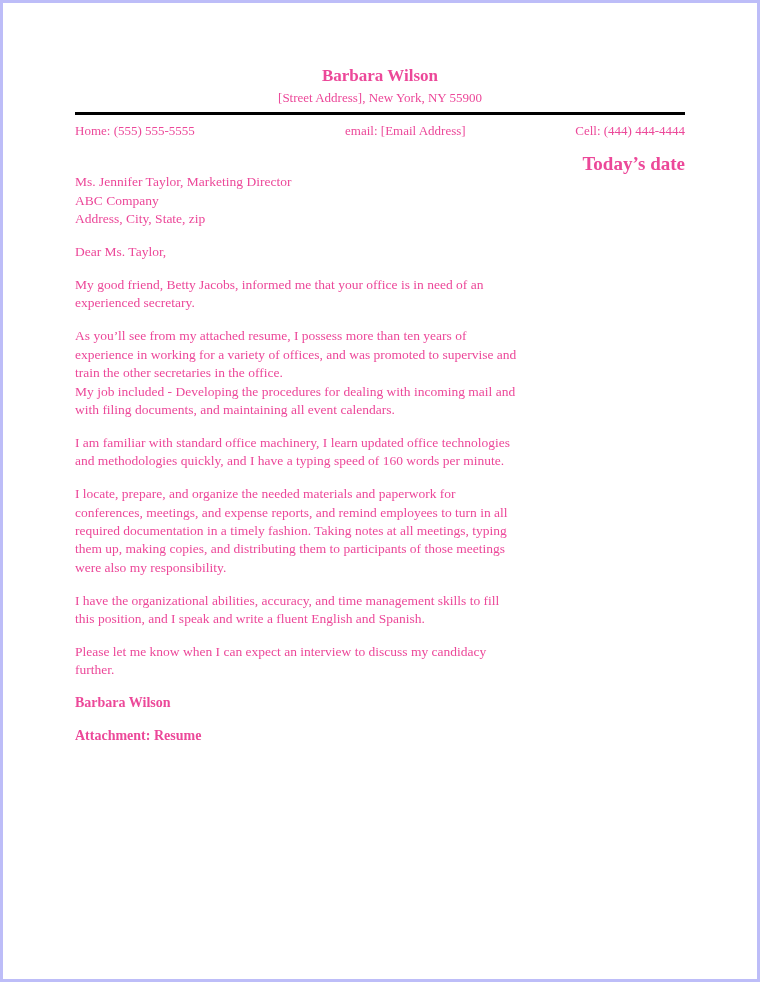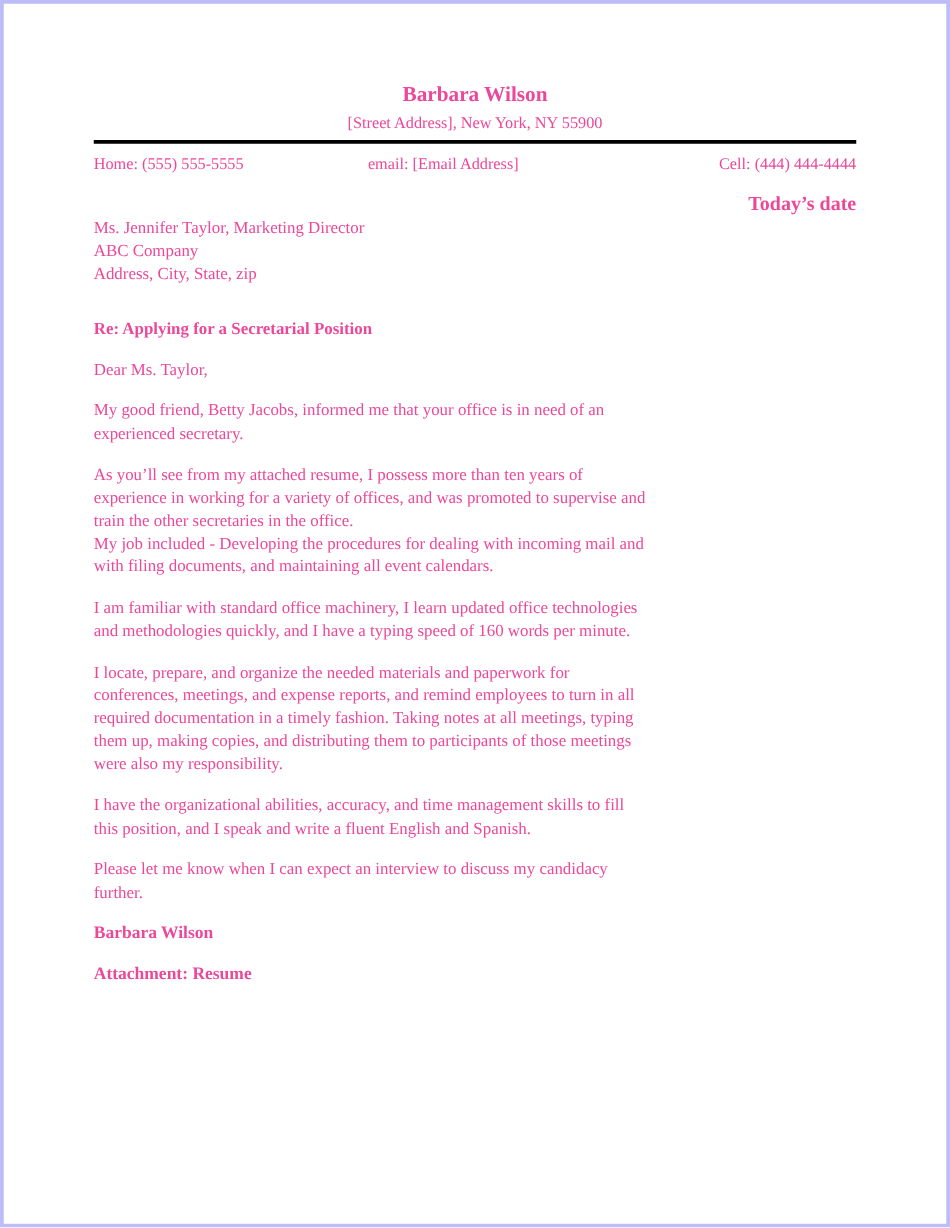--- a/index.html
+++ b/index.html
@@ -33,25 +33,25 @@
     margin-top: 6px;
   }
   .contact-row {
     display: flex;
     margin-top: 8px;
     font-size: 13px;
     line-height: 16px;
     gap: 48px;
   }
   .contact-row .c-left  { flex: 1; text-align: left; }
-  .contact-row .c-mid   { flex: 1; text-align: left; }
+  .contact-row .c-mid   { flex: 1; text-align: right; }
   .contact-row .c-right { flex: 1; text-align: right; white-space: nowrap; }
 
   .date-line {
-    font-size: 16px;
+    font-size: 19px;
     font-weight: bold;
     text-align: right;
     line-height: 18.4px;
     margin-top: 16px;
   }
   .recipient-block {
     font-size: 13.5px;
     line-height: 18.4px;
     white-space: pre-line;
     margin-top: 0;
@@ -93,21 +93,20 @@
       <span class="c-mid">email: [Email Address]</span>
       <span class="c-right">Cell: (444) 444-4444</span>
     </div>
 
     <div class="date-line">Today’s date</div>
 
     <div class="recipient-block">Ms. Jennifer Taylor, Marketing Director
 ABC Company
 Address, City, State, zip</div>
 
-    <div class="subject-line">Re: Applying for a Secretarial Position</div>
 
     <div class="salutation">Dear Ms. Taylor,</div>
 
     <p class="para">My good friend, Betty Jacobs, informed me that your office is in need of an
 experienced secretary.</p>
     <p class="para">As you’ll see from my attached resume, I possess more than ten years of
 experience in working for a variety of offices, and was promoted to supervise and
 train the other secretaries in the office.
 My job included - Developing the procedures for dealing with incoming mail and
 with filing documents, and maintaining all event calendars.</p>

